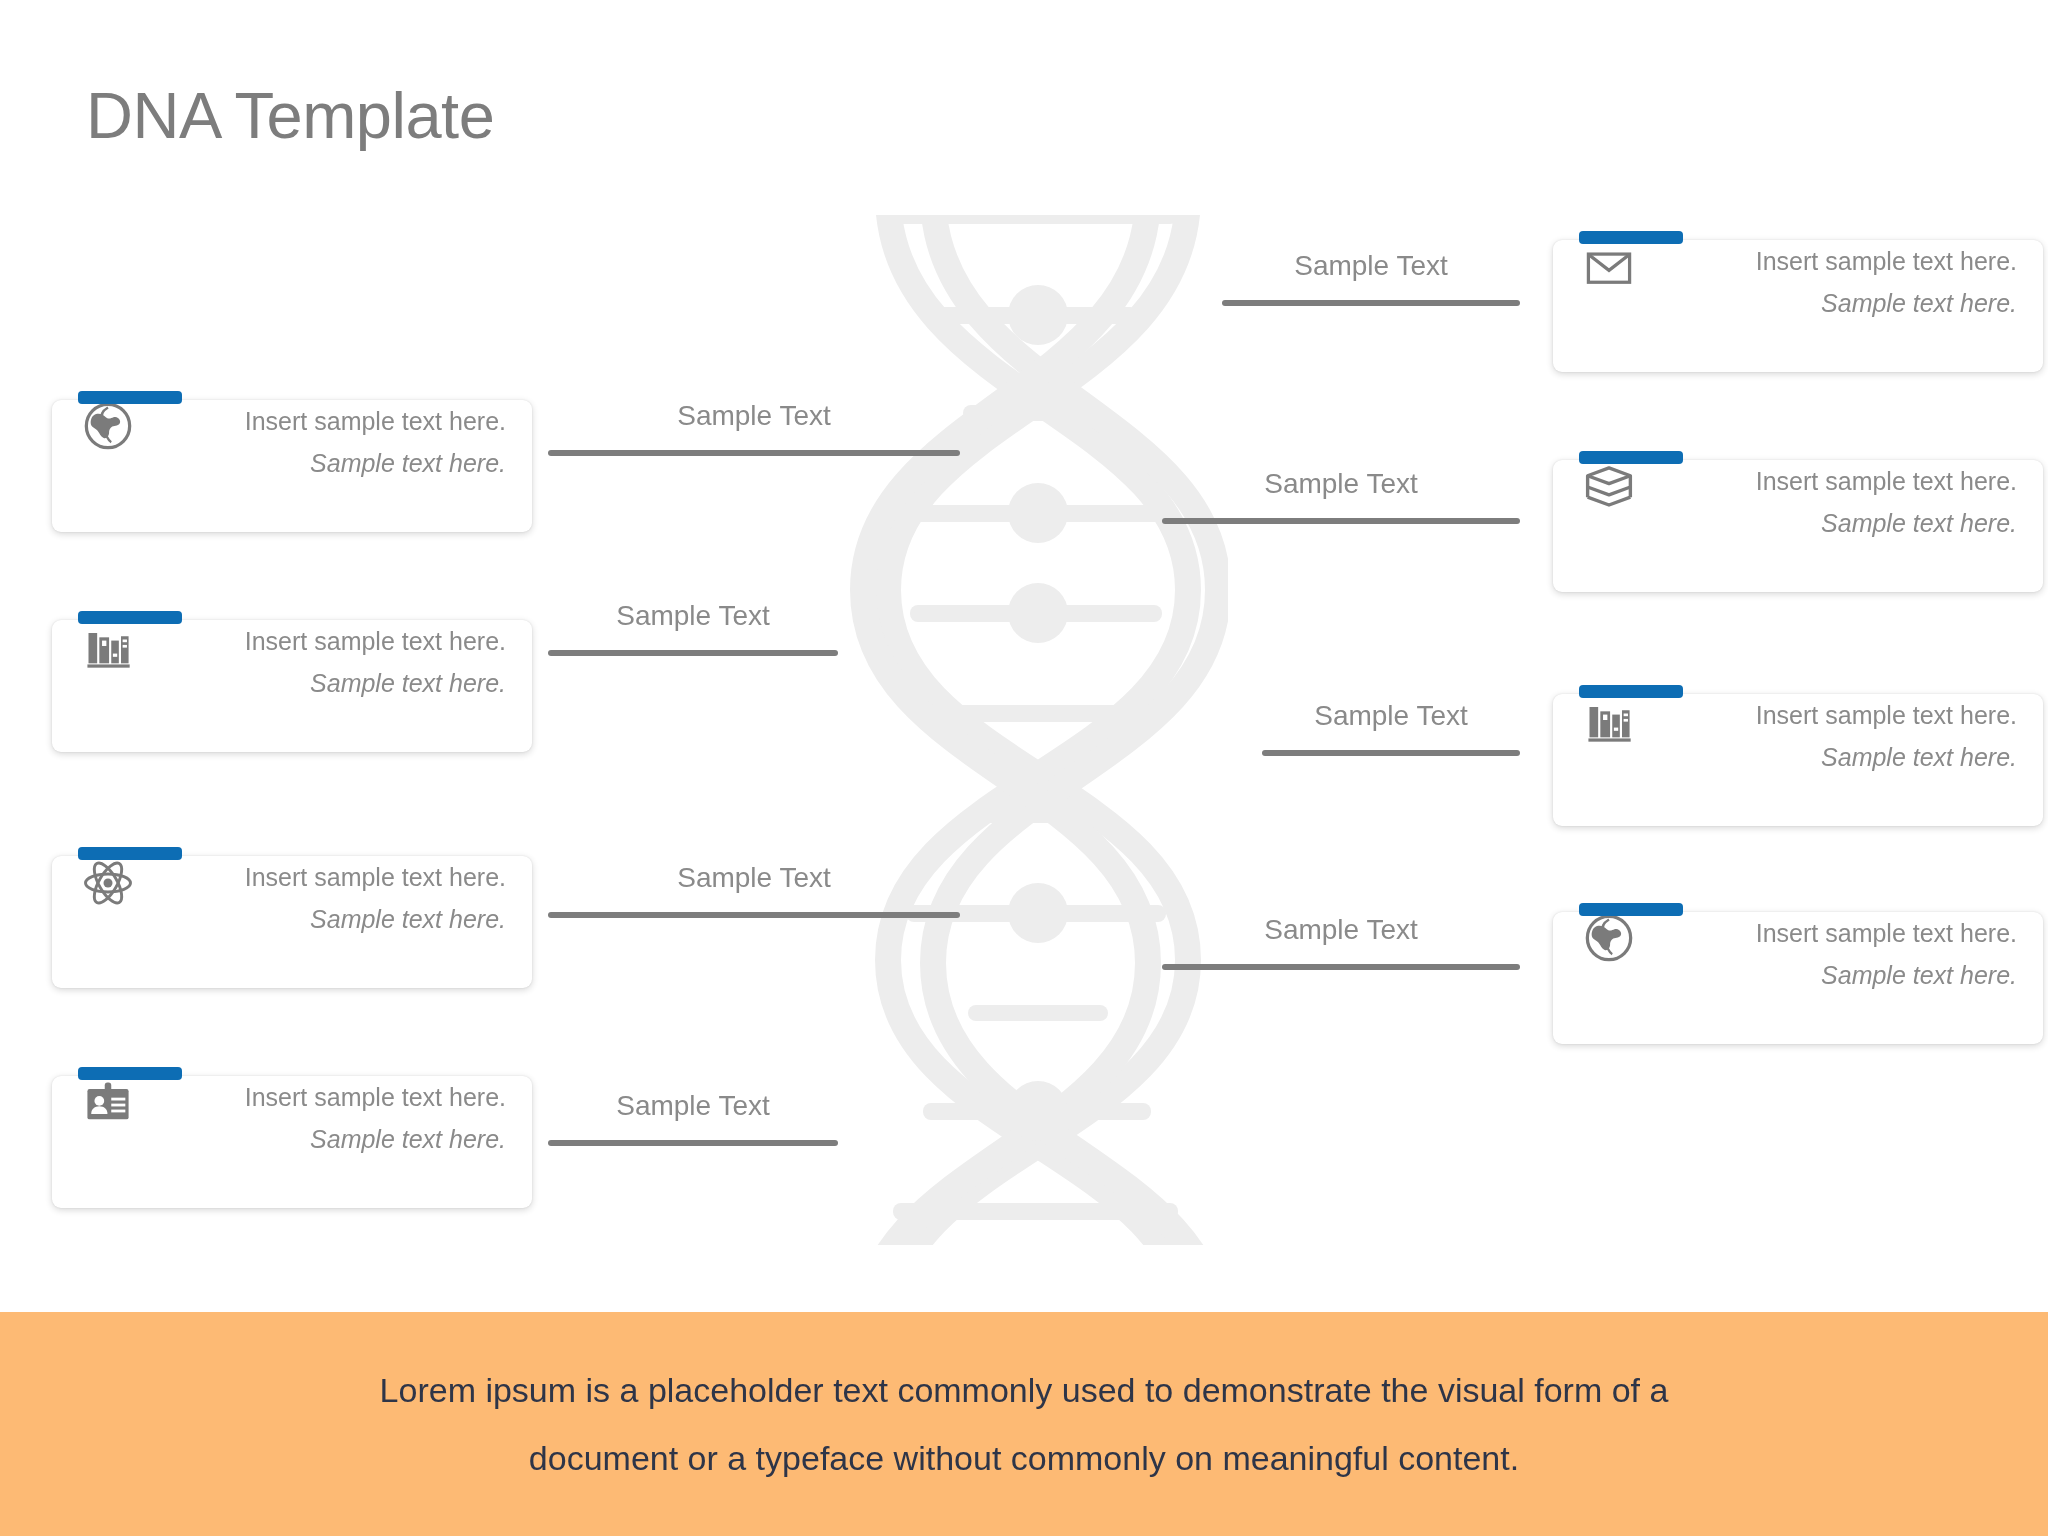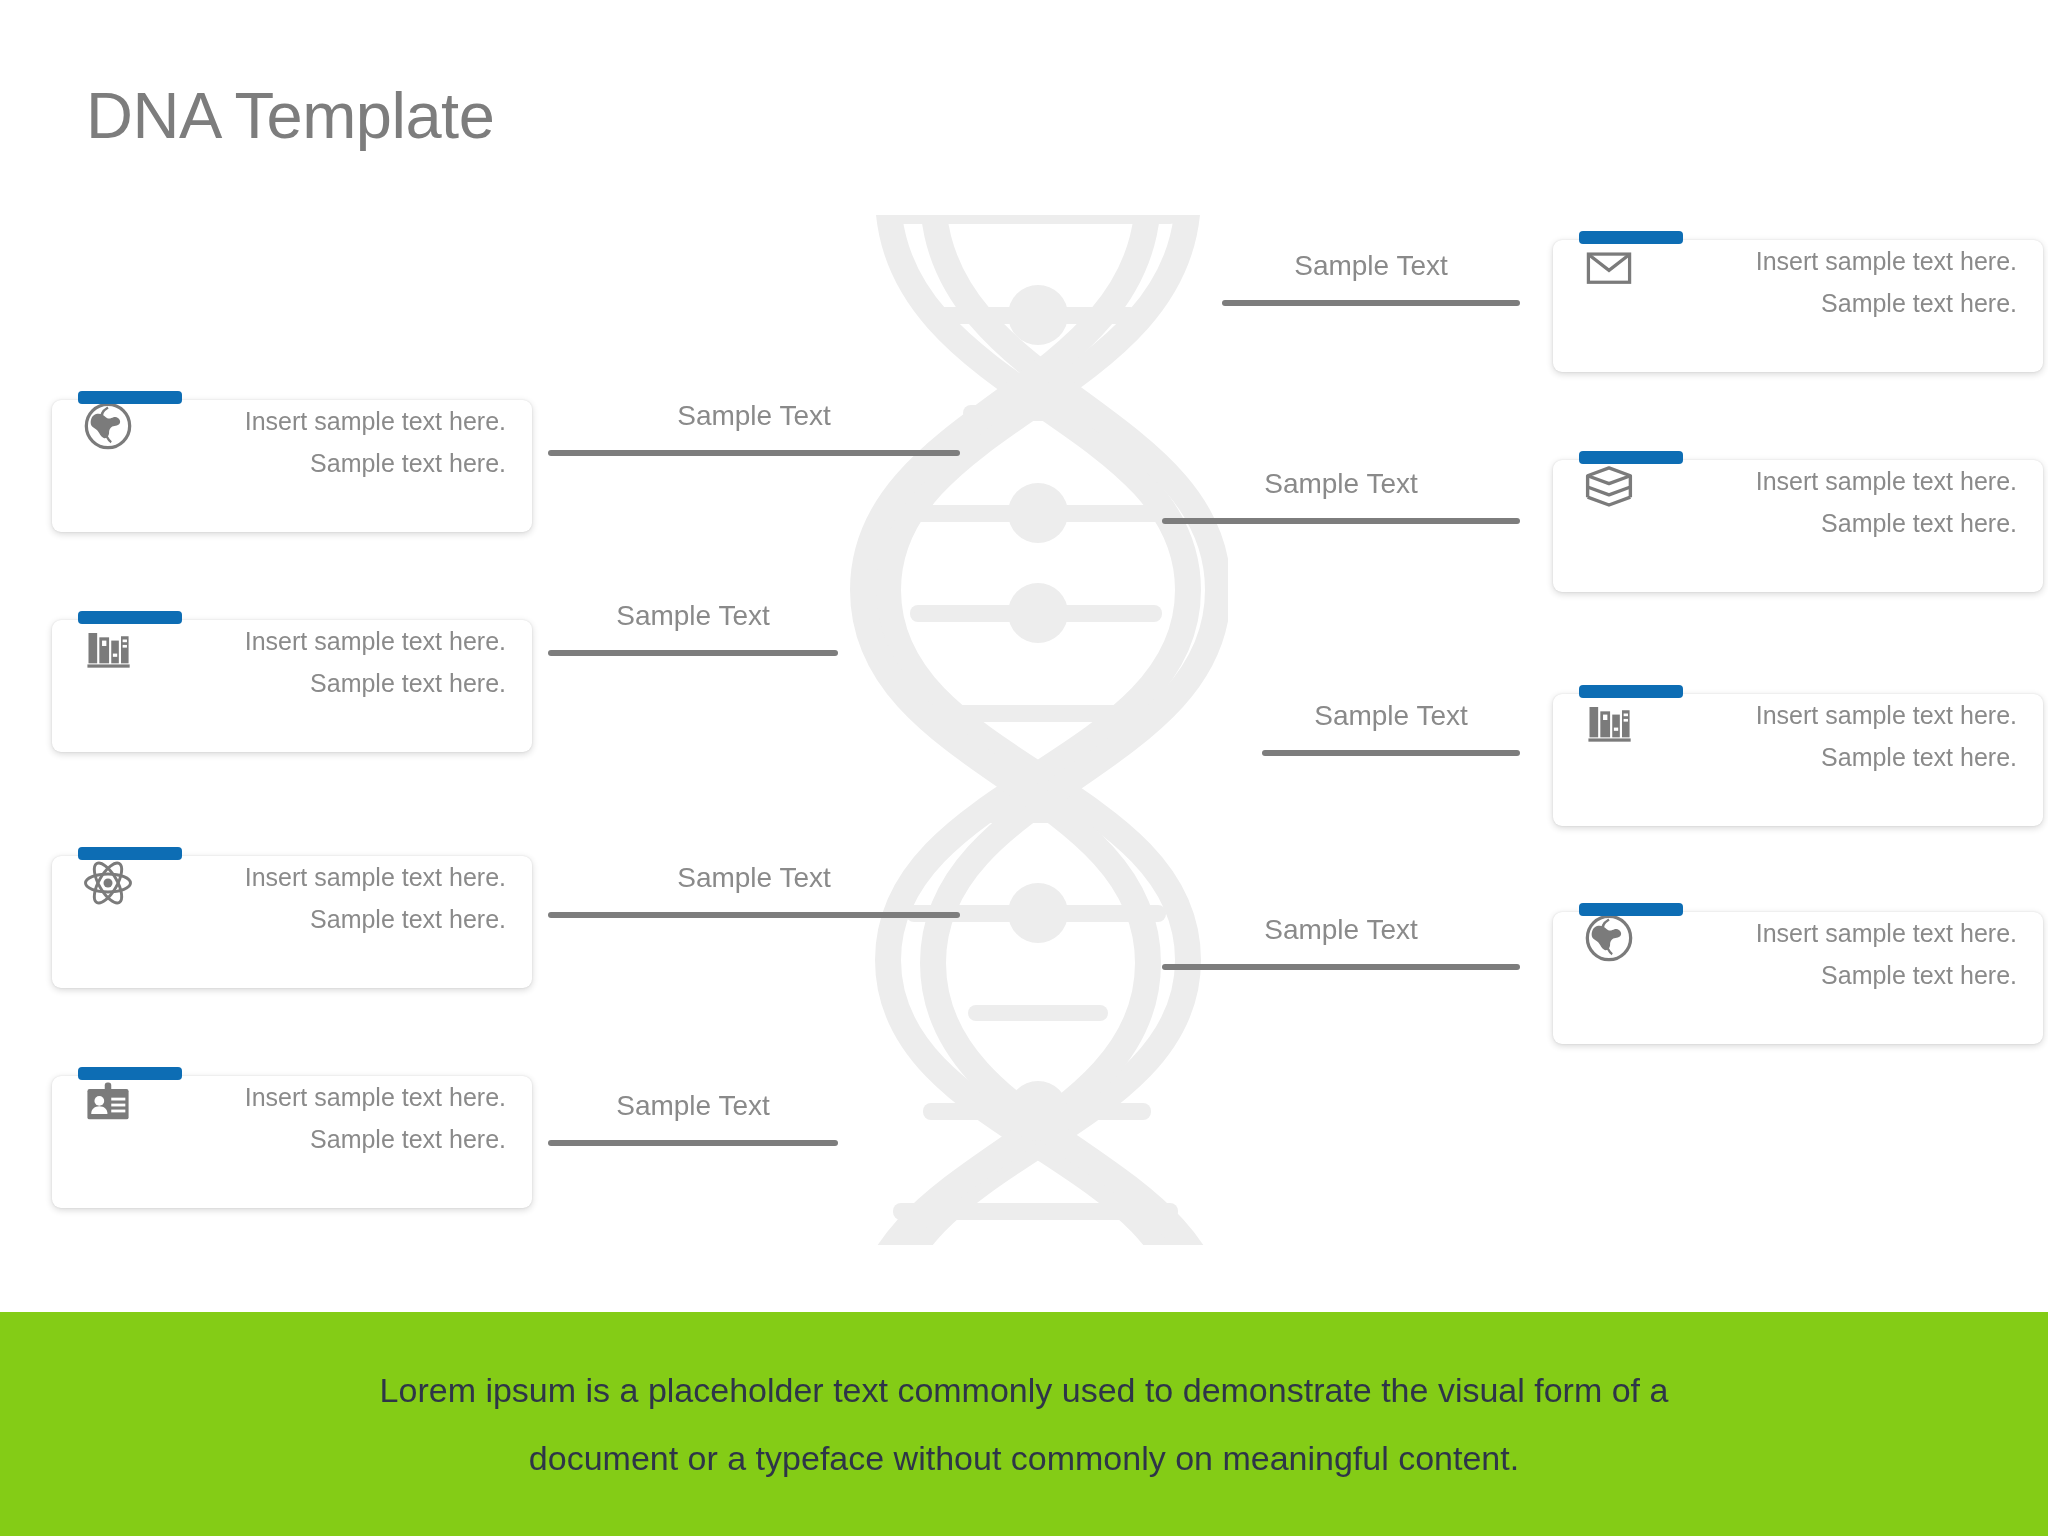--- a/index.html
+++ b/index.html
@@ -74,21 +74,21 @@
   .card .card-icon svg { display: block; }
   .card .card-text {
     flex: 1;
     text-align: right;
     padding-right: 8px;
     color: #8a8a8a;
     font-size: 25px;
     line-height: 1.68;
     white-space: nowrap;
   }
-  .card .card-text .l2 { display: block; }
+  .card .card-text .l2 { display: block; font-style: italic; }
 
   
   .connector { position: absolute; }
   .connector .conn-label {
     position: absolute;
     left: 0;
     top: 0;
     width: 100%;
     text-align: center;
     font-size: 28px;
@@ -105,21 +105,21 @@
     border-radius: 3px;
   }
 
   
   .footer {
     position: absolute;
     left: 0;
     top: 1312px;
     width: 2048px;
     height: 224px;
-    background: #84cc16;
+    background: #fdba74;
     display: flex;
     flex-direction: column;
     align-items: center;
     justify-content: center;
   }
   .footer-line {
     font-size: 34px;
     color: #2e3548;
     line-height: 2.0;
     text-align: center;

